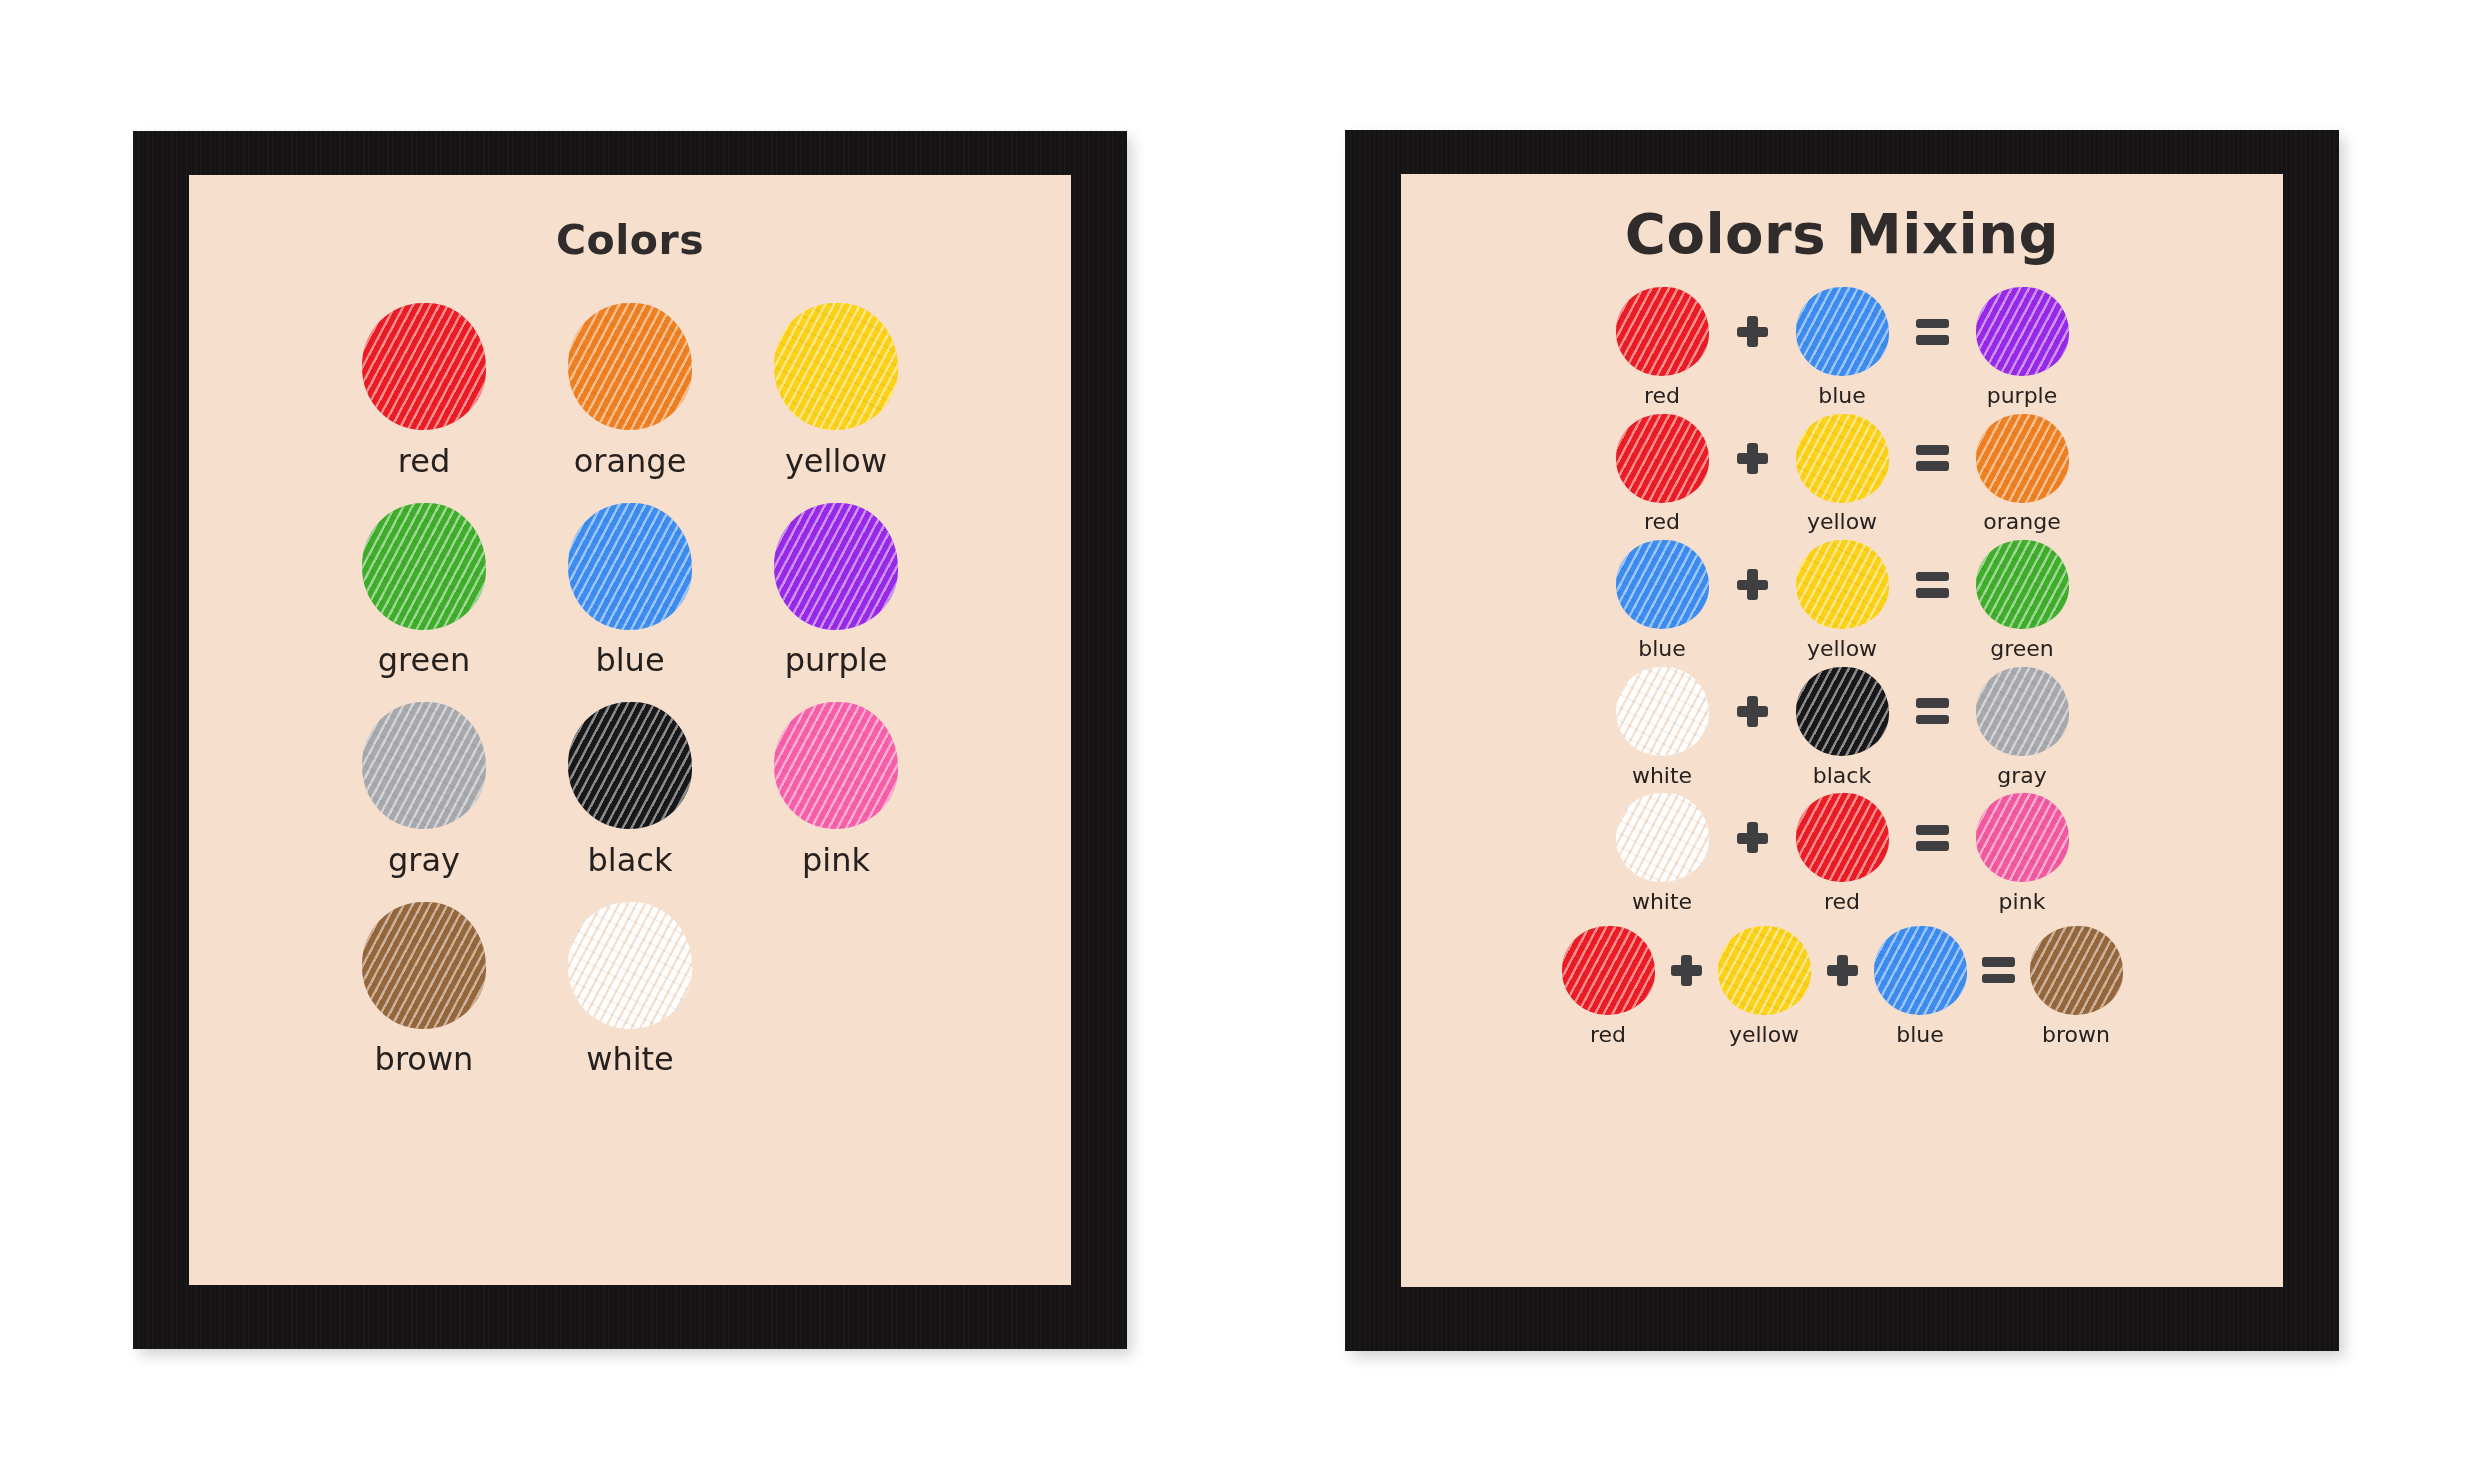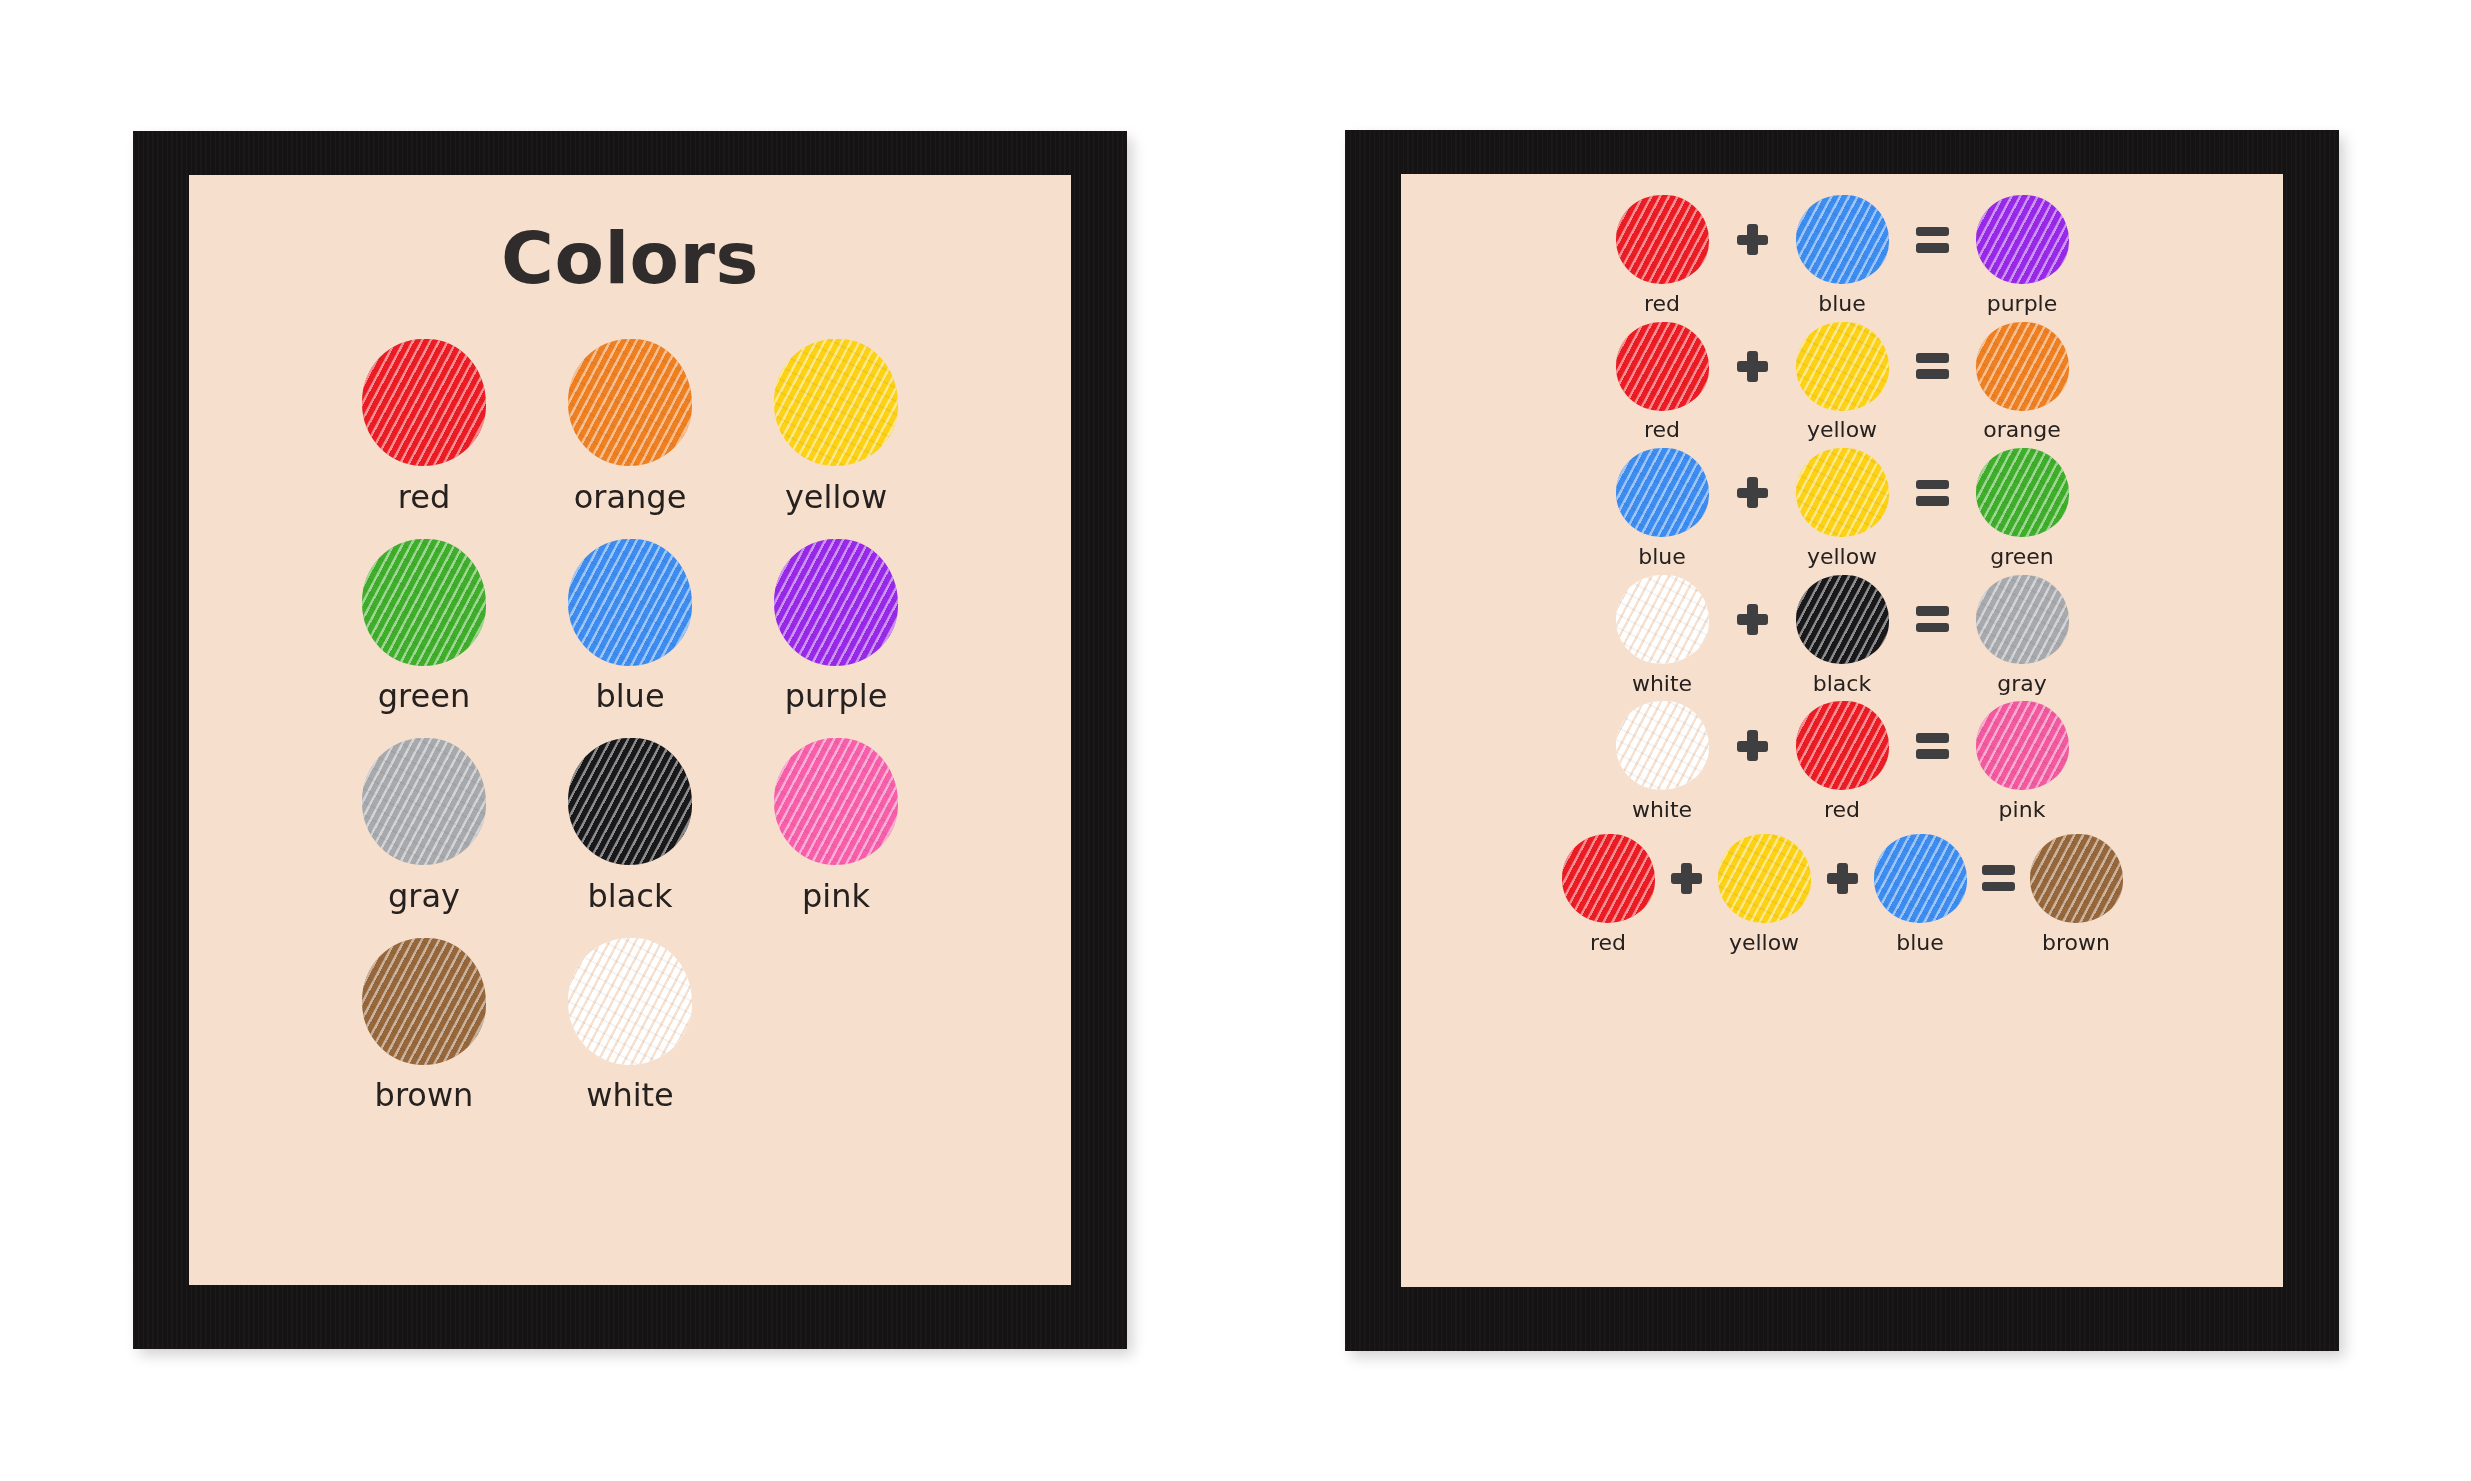--- a/index.html
+++ b/index.html
@@ -56,21 +56,21 @@
 
   
   .poster-title {
     text-align: center;
     color: #2f2c2b;
     font-family: "DejaVu Sans", sans-serif;
     font-weight: bold;
     letter-spacing: 0.5px;
     white-space: nowrap;
   }
-  .title-left  { font-size: 72px; margin-top: 41px; }
+  .title-left  { font-size: 41px; margin-top: 41px; }
   .title-right { font-size: 56px; margin-top: 27px; }
 
   
   .blob {
     position: relative;
     border-radius: 50% 48% 52% 50% / 50% 52% 48% 50%;
     overflow: hidden;
   }
   .blob .scribble {
     position: absolute;
@@ -290,20 +290,21 @@
               <div class="edge"></div>
             </div>
             <div class="swatch-label">white</div>
           </div>
         </div>
     </div>
   </div>
 
   <div class="frame frame-right">
     <div class="mat mat-right">
+      <div class="poster-title title-right">Colors Mixing</div>
       <div class="mixing-list">
           <div class="mix-row">
             <div class="mix-term">
               <div class="blob" style="background: rgb(236, 28, 36);">
                 <div class="scribble"></div>
                 <div class="edge"></div>
               </div>
               <div class="swatch-label">red</div>
             </div>
             <div class="mix-op" aria-label="+">

